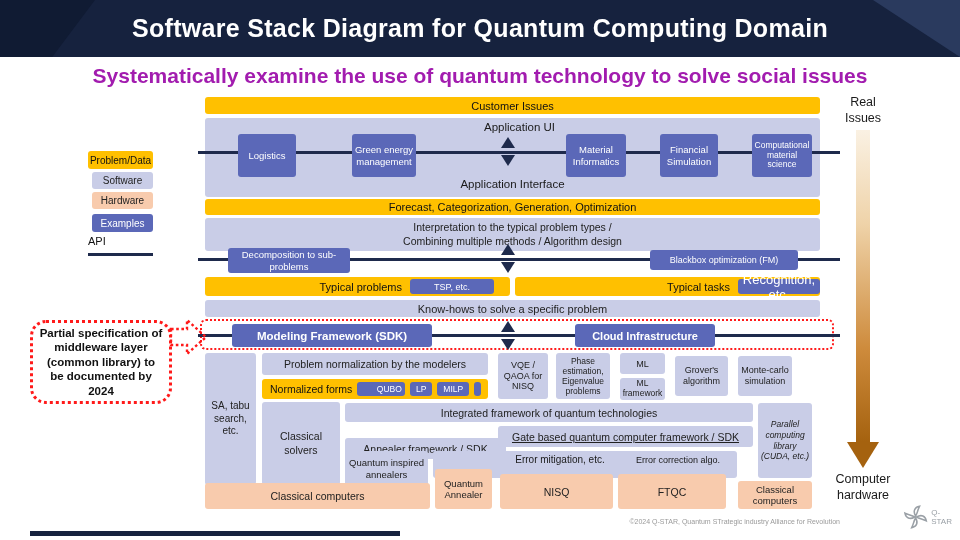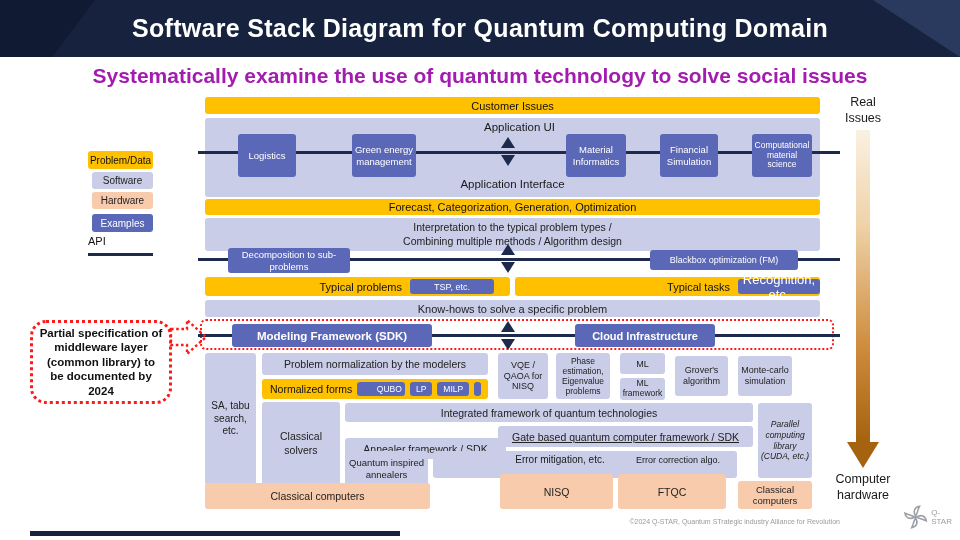--- a/index.html
+++ b/index.html
@@ -137,20 +137,21 @@
   <div class="abs ctr lav roundy" style="left:345px;top:403px;width:408px;height:19px;font-size:10.5px;">Integrated framework of quantum technologies</div>
   <div class="abs ctr lav roundy" style="left:345px;top:426px;width:161px;height:21px;font-size:10.5px;margin-top:12px;">Annealer framework / SDK</div>
   <div class="abs ctr lav roundy" style="left:498px;top:426px;width:255px;height:21px;font-size:10.5px;text-decoration:underline;">Gate based quantum computer framework / SDK</div>
   <div class="abs ctr lav roundy" style="left:345px;top:451px;width:83px;height:36px;font-size:9.5px;line-height:1.25;">Quantum inspired annealers</div>
   <div class="abs lav roundy" style="left:433px;top:451px;width:304px;height:27px;"></div>
   <div class="abs ctr" style="left:500px;top:454px;width:120px;height:11px;font-size:10px;">Error mitigation, etc.</div>
   <div class="abs ctr" style="left:618px;top:454px;width:120px;height:11px;font-size:9px;">Error correction algo.</div>
   <div class="abs ctr lav roundy" style="left:758px;top:403px;width:54px;height:75px;font-size:8.5px;line-height:1.25;font-style:italic;">Parallel computing library (CUDA, etc.)</div>
 
   <div class="abs ctr peach roundy" style="left:205px;top:483px;width:225px;height:26px;font-size:10.5px;">Classical computers</div>
+  <div class="abs ctr peach roundy" style="left:435px;top:469px;width:57px;height:40px;font-size:9.5px;line-height:1.2;">Quantum Annealer</div>
   <div class="abs ctr peach roundy" style="left:500px;top:474px;width:113px;height:35px;font-size:10.5px;">NISQ</div>
   <div class="abs ctr peach roundy" style="left:618px;top:474px;width:108px;height:35px;font-size:10.5px;">FTQC</div>
   <div class="abs ctr peach roundy" style="left:738px;top:481px;width:74px;height:28px;font-size:9.5px;line-height:1.2;">Classical computers</div>
 
   <div class="abs ctr" style="left:833px;top:93px;width:60px;height:34px;font-size:12.5px;line-height:1.3;">Real Issues</div>
   <div class="abs grad" style="left:856px;top:130px;width:14px;height:312px;"></div>
   <div class="abs gradhead" style="left:847px;top:442px;"></div>
   <div class="abs ctr" style="left:823px;top:470px;width:80px;height:34px;font-size:12.5px;line-height:1.3;">Computer hardware</div>
 
   <div class="abs footer-copy" style="left:530px;top:518px;width:310px;">©2024  Q-STAR, Quantum STrategic industry Alliance for Revolution</div>

